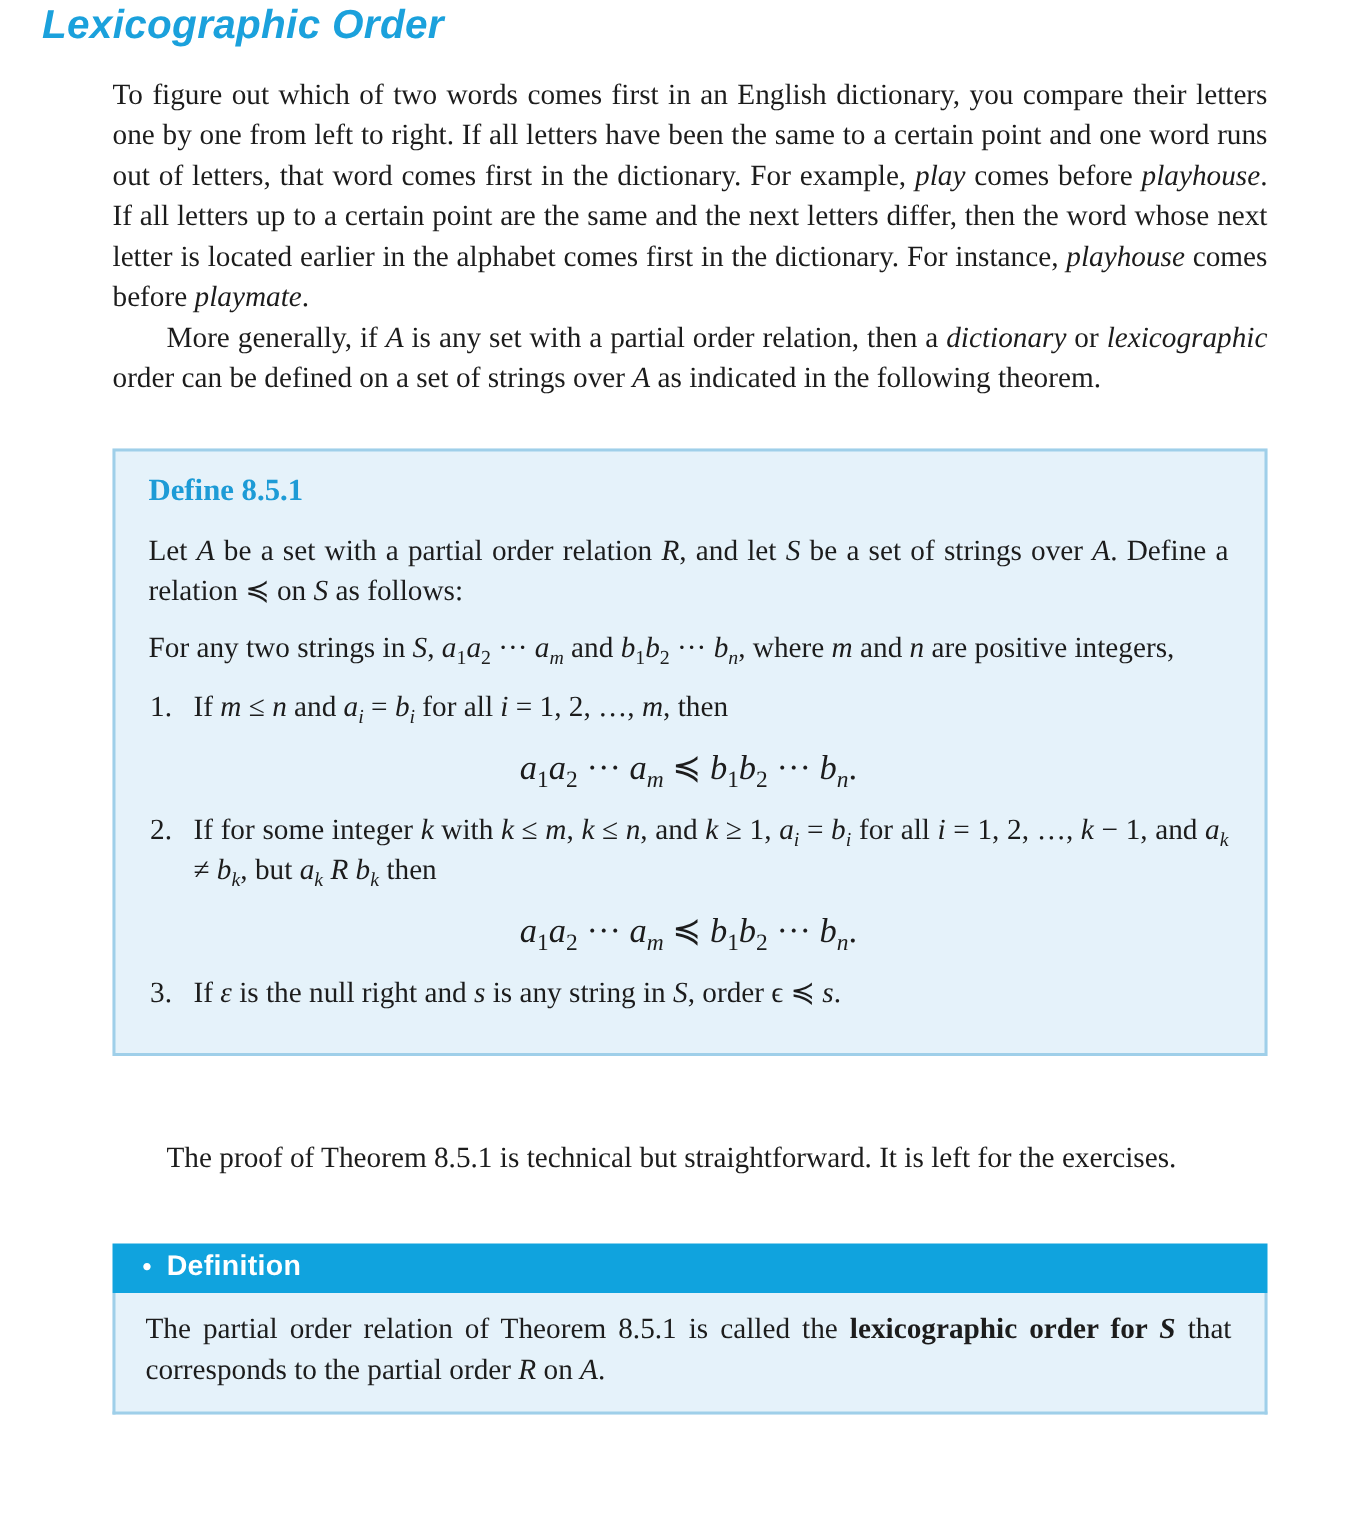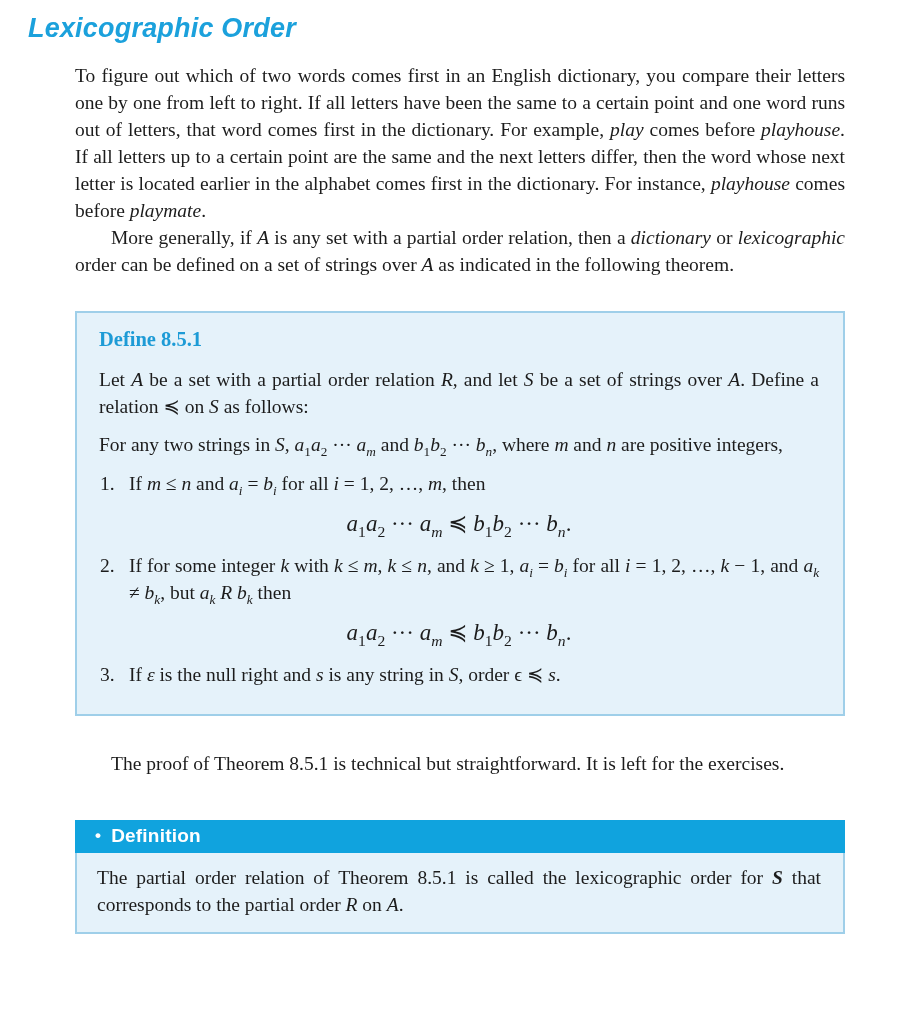--- a/index.html
+++ b/index.html
@@ -11,21 +11,21 @@
     --def-header-text:#ffffff;
     --body-text:#1c1c1c;
   }
   *{margin:0;padding:0;box-sizing:border-box;}
   html,body{background:#ffffff;}
   body{
     width:897px;height:1024px;overflow:hidden;
     font-family:"Liberation Serif","DejaVu Serif",serif;
     color:var(--body-text);
   }
-  .page{width:897px;height:1024px;padding-top:12px;}
+  .page{width:897px;height:1024px;}
   .section-title{
     font-family:"Liberation Sans","DejaVu Sans",sans-serif;
     font-style:italic;font-weight:bold;
     font-size:27px;line-height:1.2;
     color:var(--heading-accent);
     margin-left:28px;margin-bottom:18px;
     letter-spacing:0.2px;
   }
   .content{margin-left:75px;width:770px;}
   .body-par{
@@ -57,21 +57,21 @@
   .thm-item .item-num{
     position:absolute;left:1px;top:0;
   }
   .formula{
     font-size:23px;line-height:27px;
     text-align:center;
     margin:13px 0 15px 0;
   }
   sub{font-size:0.68em;line-height:0;}
   .proof-note{
-    margin-top:34px;
+    margin-top:55px;
     font-size:19.5px;line-height:27px;
     text-indent:36px;
   }
   .definition-box{margin-top:43px;}
   .def-header{
     background:var(--def-header-bg);
     color:var(--def-header-text);
     font-family:"Liberation Sans","DejaVu Sans",sans-serif;
     font-weight:bold;font-size:19px;
     padding:5px 0 6px 20px;
@@ -123,16 +123,16 @@
 
     </div>
 
     <p class="proof-note"><span>The proof of Theorem 8.5.1 is technical but straightforward. It is left for the exercises.</span></p>
 
     <div class="definition-box">
       <div class="def-header">
         <span class="def-bullet">•</span>
         <span>Definition</span>
       </div>
-      <div class="def-body"><span>The partial order relation of Theorem 8.5.1 is called the </span><span style="font-weight: normal;">lexicographic order for </span><span style="font-style: italic; font-weight: bold;">S</span><span> that corresponds to the partial order </span><span style="font-style: italic;">R</span><span> on </span><span style="font-style: italic;">A</span><span>.</span></div>
+      <div class="def-body"><span>The partial order relation of Theorem 8.5.1 is called the </span><span style="font-weight: bold;">lexicographic order for </span><span style="font-style: italic; font-weight: bold;">S</span><span> that corresponds to the partial order </span><span style="font-style: italic;">R</span><span> on </span><span style="font-style: italic;">A</span><span>.</span></div>
     </div>
   </div>
 </div>
 
 </body></html>

